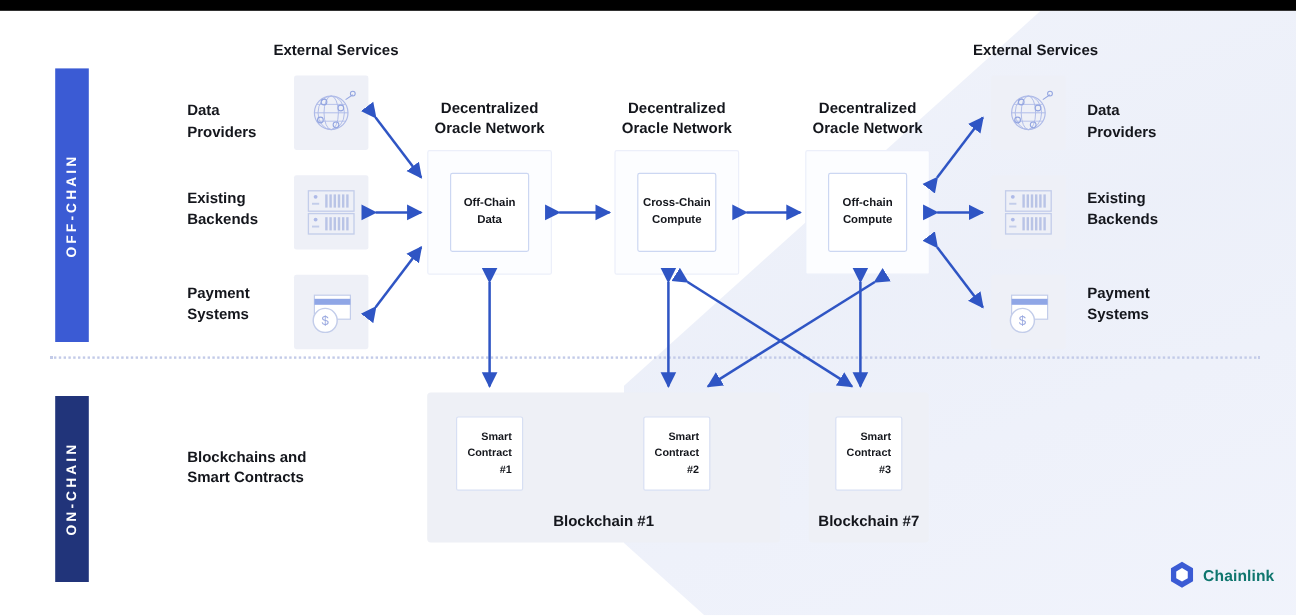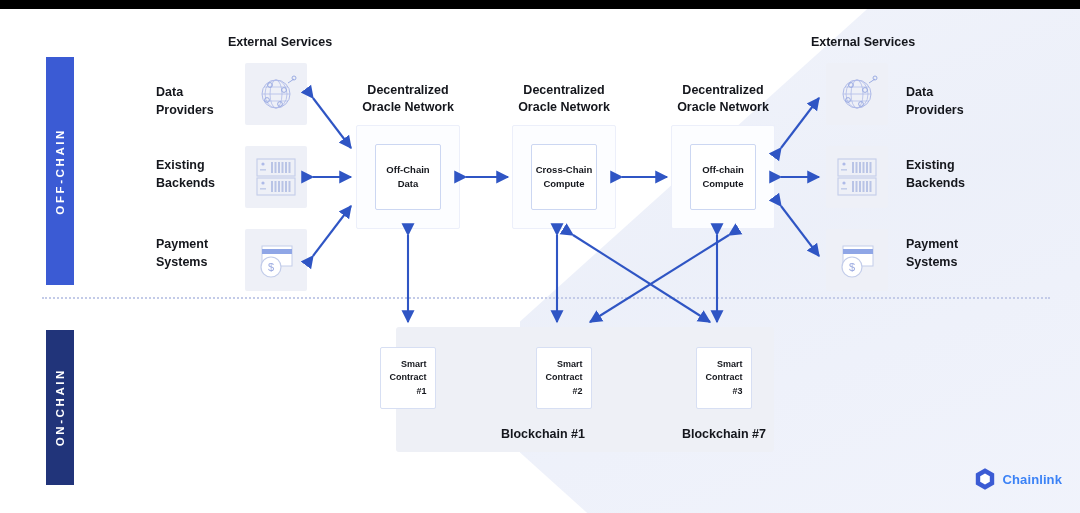--- a/index.html
+++ b/index.html
@@ -162,21 +162,21 @@
   
   .logo {
     position: absolute;
     right: 18px; bottom: 22px;
     display: flex; align-items: center; gap: 7px;
     z-index: 5;
   }
   .logo-text {
     font-size: 13px;
     font-weight: bold;
-    color: #3b82f6;
+    color: #0f766e;
     letter-spacing: .1px;
   }
 </style>
 </head>
 <body>
 
 <div id="stage">
 
   <div class="top-bar"></div>
   <div class="bg-shape"></div>
@@ -193,20 +193,22 @@
   <div class="heading" style="left:200px; top:34px; width:160px;">External Services</div>
   <div class="heading" style="left:783px; top:34px; width:160px;">External Services</div>
 
   <div class="heading" style="left:347px; top:82px; width:122px; white-space:pre-line;">Decentralized
 Oracle Network</div>
   <div class="heading" style="left:503px; top:82px; width:122px; white-space:pre-line;">Decentralized
 Oracle Network</div>
   <div class="heading" style="left:662px; top:82px; width:122px; white-space:pre-line;">Decentralized
 Oracle Network</div>
 
+  <div class="heading left-al" style="left:156px; top:373px; width:150px; white-space:pre-line;">Blockchains and
+Smart Contracts</div>
 
   <div class="svc-label" style="left:156px; top:84px; width:80px; white-space:pre-line;">Data
 Providers</div>
   <div class="svc-icon" style="left:245px; top:63px;">
     <svg width="46" height="46" viewBox="0 0 46 46">
       <circle cx="23" cy="23" r="14" fill="none" stroke="#aebae8" stroke-width="1"></circle>
       <ellipse cx="23" cy="23" rx="6" ry="14" fill="none" stroke="#aebae8" stroke-width=".8"></ellipse>
       <ellipse cx="23" cy="23" rx="11" ry="14" fill="none" stroke="#aebae8" stroke-width=".8"></ellipse>
       <line x1="9" y1="23" x2="37" y2="23" stroke="#aebae8" stroke-width=".8"></line>
       <line x1="11" y1="16" x2="35" y2="16" stroke="#aebae8" stroke-width=".7"></line>
@@ -321,21 +323,21 @@
   </div>
   <div class="don-outer" style="left:512px; top:125px;align-items:center;">
     <div class="don-inner" style="white-space:pre-line;">Cross-Chain
 Compute</div>
   </div>
   <div class="don-outer" style="left:671px; top:125px;">
     <div class="don-inner" style="white-space:pre-line;">Off-chain
 Compute</div>
   </div>
 
-  <div class="chain-box" style="left:356px; top:327px; width:294px; height:125px;margin-left:40px;">
+  <div class="chain-box" style="left:356px; top:327px; width:294px; height:125px;">
     <div class="chain-label">Blockchain #1</div>
   </div>
   <div class="chain-box" style="left:674px; top:327px; width:100px; height:125px;">
     <div class="chain-label">Blockchain #7</div>
   </div>
 
   <div class="contract-box" style="left:380px; top:347px; white-space:pre-line;">Smart
 Contract
 #1</div>
   <div class="contract-box" style="left:536px; top:347px; white-space:pre-line;">Smart

